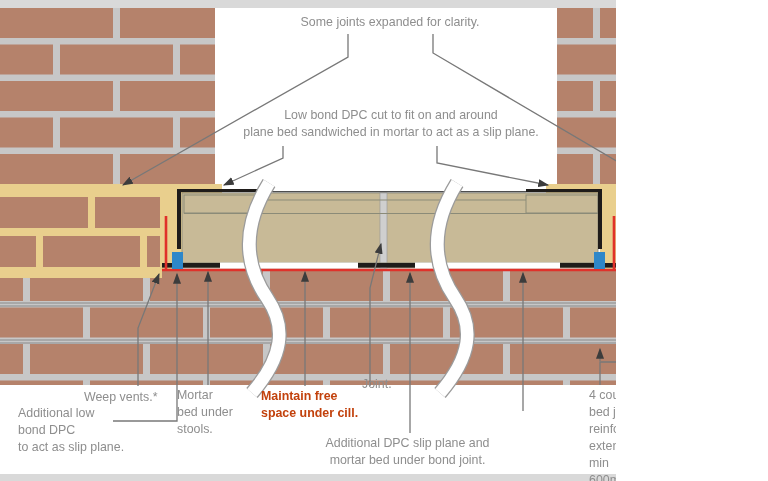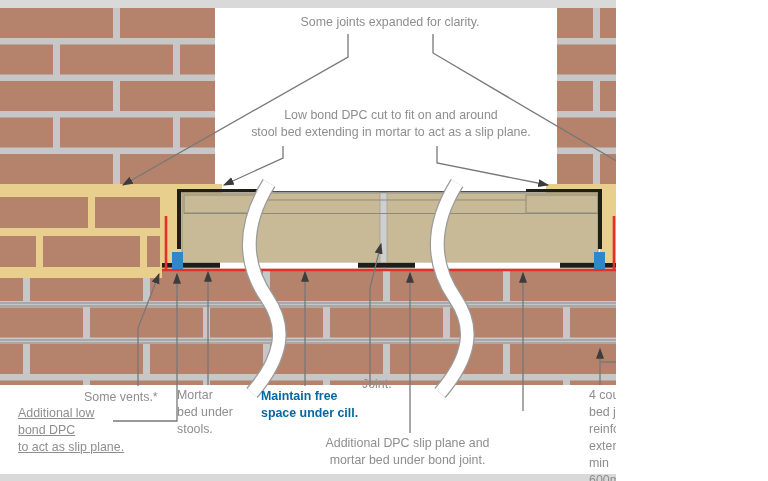--- a/index.html
+++ b/index.html
@@ -5,21 +5,21 @@
   html,body{margin:0;padding:0;background:#fff;}
   #stage{
     position:relative;width:616px;height:481px;overflow:hidden;background:#fff;
     font-family:"Liberation Sans","DejaVu Sans",sans-serif;
   }
   #art{position:absolute;left:0;top:0;}
   .lbl{
     position:absolute;color:#8e8e8e;font-size:12.4px;line-height:17px;
     white-space:pre-line;
   }
-  .lbl.bold{color:#0369a1;font-weight:bold;}
+  .lbl.bold{color:#c2410c;font-weight:bold;}
   .lbl.center{text-align:center;}
 </style>
 </head>
 <body>
 
 <div id="stage">
 
   <svg id="art" width="768" height="481" viewBox="0 0 768 481">
     <defs>
       <pattern id="bk" width="120" height="73" patternUnits="userSpaceOnUse" patternTransform="translate(0,8)">
@@ -132,25 +132,25 @@
       <polyline points="410,433 410,273" marker-end="url(#arr)"></polyline>
       <polyline points="523,411 523,273" marker-end="url(#arr)"></polyline>
       <polyline points="600,385 600,362 647,362 647,312" marker-end="url(#arr)"></polyline>
       <polyline points="600,361 600,349" marker-end="url(#arr)"></polyline>
     </g>
   </svg>
 
   <div class="lbl center" style="left:280px;top:14px;width:220px;">Some joints expanded for clarity.</div>
 
   <div class="lbl center" style="left:240px;top:107px;width:302px;">Low bond DPC cut to fit on and around
-stool bed extending in mortar to act as a slip plane.</div>
+plane bed sandwiched in mortar to act as a slip plane.</div>
 
-  <div class="lbl" style="left:84px;top:389px;">Some vents.*</div>
+  <div class="lbl" style="left:84px;top:389px;">Weep vents.*</div>
 
-  <div class="lbl" style="left:18px;top:405px;text-decoration:underline;">Additional low
+  <div class="lbl" style="left:18px;top:405px;">Additional low
 bond DPC
 to act as slip plane.</div>
 
   <div class="lbl" style="left:177px;top:387px;">Mortar
 bed under
 stools.</div>
 
   <div class="lbl bold" style="left:261px;top:388px;">Maintain free
 space under cill.</div>
 

